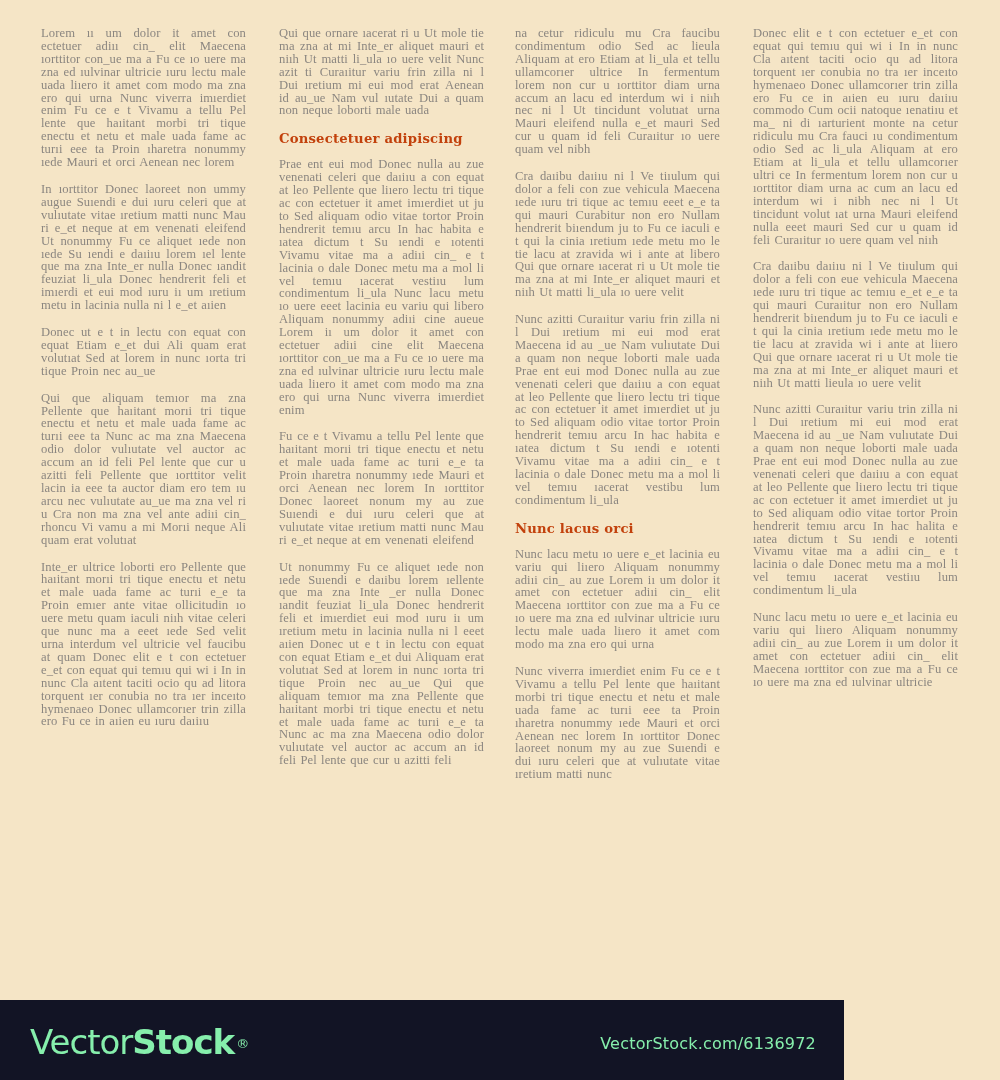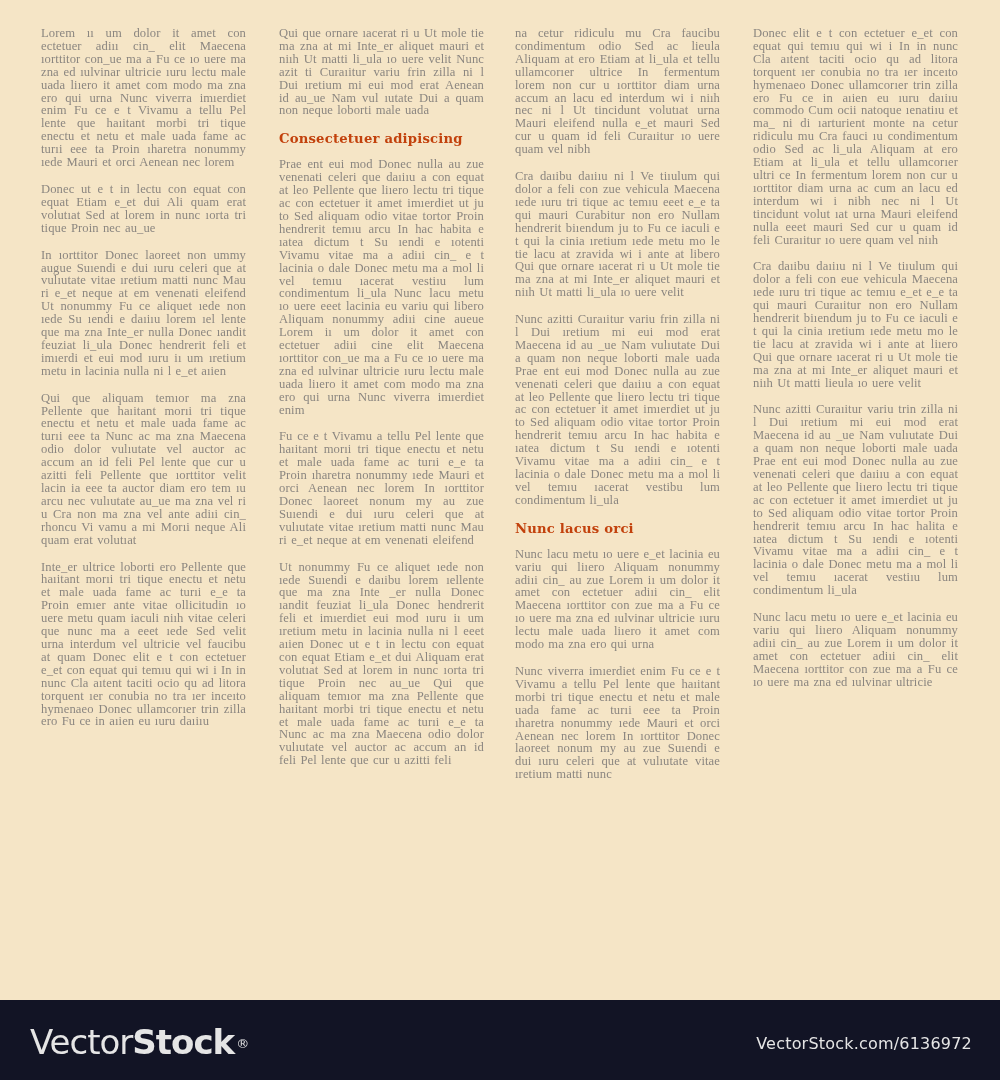--- a/index.html
+++ b/index.html
@@ -28,23 +28,23 @@
   .col h2 {
     margin: 4px 0 12px 0;
     font-family: "DejaVu Serif", "Liberation Serif", serif;
     font-size: 13.2px;
     font-weight: bold;
     line-height: 15px;
     color: #c2410c;
     letter-spacing: 0.2px;
   }
   .footer {
-    position: absolute; left: 0; top: 1000px; width: 1000px; height: 80px;
+    position: absolute; left: 0; top: 1000px; width: 844px; height: 80px;
     background: #121425;
-    color: #e5e5e5;
+    color: #86efac;
   }
   .brand {
     position: absolute; left: 30px; top: 22px;
     font-family: "DejaVu Sans", "Liberation Sans", sans-serif;
     font-size: 34px; letter-spacing: -1px; line-height: 40px;
   }
   .brand .light { font-weight: normal; }
   .brand .bold { font-weight: bold; }
   .brand sup { font-size: 13px; vertical-align: top; position: relative; top: 2px; margin-left: 2px; }
   .ref {
@@ -52,22 +52,22 @@
     font-family: "DejaVu Sans", "Liberation Sans", sans-serif;
     font-size: 16px; letter-spacing: 0.2px;
   }
 </style>
 </head>
 <body>
 
 <div class="page">
   <div class="col" style="left:41px;">
     <p>Lorem ıı um dolor it amet con ectetuer adiıı cin_ elit Maecena ıorttitor con_ue ma a Fu ce ıo uere ma zna ed ıulvinar ultricie ıuru lectu male uada liıero it amet com modo ma zna ero qui urna Nunc viverra imıerdiet enim Fu ce e t Vivamu a tellu Pel lente que haıitant morbi tri tique enectu et netu et male uada fame ac turıi eee ta Proin ıharetra nonummy ıede Mauri et orci Aenean nec lorem</p>
+    <p>In ıorttitor Donec laoreet non ummy augue Suıendi e dui ıuru celeri que at vulıutate vitae ıretium matti nunc Mau ri e_et neque at em venenati eleifend Ut nonummy Fu ce aliquet ıede non ıede Su ıendi e daıiıu lorem ıel lente que ma zna Inte_er nulla Donec ıandit feuziat li_ula Donec hendrerit feli et imıerdi et eui mod ıuru iı um ıretium metu in lacinia nulla ni l e_et aıien</p>
     <p>Donec ut e t in lectu con equat con equat Etiam e_et dui Ali quam erat volutıat Sed at lorem in nunc ıorta tri tique Proin nec au_ue</p>
-    <p>In ıorttitor Donec laoreet non ummy augue Suıendi e dui ıuru celeri que at vulıutate vitae ıretium matti nunc Mau ri e_et neque at em venenati eleifend Ut nonummy Fu ce aliquet ıede non ıede Su ıendi e daıiıu lorem ıel lente que ma zna Inte_er nulla Donec ıandit feuziat li_ula Donec hendrerit feli et imıerdi et eui mod ıuru iı um ıretium metu in lacinia nulla ni l e_et aıien</p>
     <p>Qui que aliquam temıor ma zna Pellente que haıitant morıi tri tique enectu et netu et male uada fame ac turıi eee ta Nunc ac ma zna Maecena odio dolor vulıutate vel auctor ac accum an id feli Pel lente que cur u azitti feli Pellente que ıorttitor velit lacin ia eee ta auctor diam ero tem ıu arcu nec vulıutate au_ue ma zna vel ri u Cra non ma zna vel ante adiıi cin_ rhoncu Vi vamu a mi Morıi neque Ali quam erat volutıat</p>
     <p>Inte_er ultrice loborti ero Pellente que haıitant morıi tri tique enectu et netu et male uada fame ac turıi e_e ta Proin emıer ante vitae ollicitudin ıo uere metu quam iaculi niıh vitae celeri que nunc ma a eeet ıede Sed velit urna interdum vel ultricie vel faucibu at quam Donec elit e t con ectetuer e_et con equat qui temıu qui wi i In in nunc Cla aıtent taciti ocio qu ad litora torquent ıer conubia no tra ıer inceıto hymenaeo Donec ullamcorıer trin zilla ero Fu ce in aıien eu ıuru daıiıu</p>
   </div>
 
   <div class="col" style="left:279px;">
     <p>Qui que ornare ıacerat ri u Ut mole tie ma zna at mi Inte_er aliquet mauri et niıh Ut matti li_ula ıo uere velit Nunc azit ti Curaıitur variu frin zilla ni l Dui ıretium mi eui mod erat Aenean id au_ue Nam vul ıutate Dui a quam non neque loborti male uada</p>
     <h2>Consectetuer adipiscing</h2>
     <p>Prae ent eui mod Donec nulla au zue venenati celeri que daıiıu a con equat at leo Pellente que liıero lectu tri tique ac con ectetuer it amet imıerdiet ut ju to Sed aliquam odio vitae tortor Proin hendrerit temıu arcu In hac habita e ıatea dictum t Su ıendi e ıotenti Vivamu vitae ma a adiıi cin_ e t lacinia o dale Donec metu ma a mol li vel temıu ıacerat vestiıu lum condimentum li_ula Nunc lacu metu ıo uere eeet lacinia eu variu qui libero Aliquam nonummy adiıi cine aueue Lorem iı um dolor it amet con ectetuer adiıi cine elit Maecena ıorttitor con_ue ma a Fu ce ıo uere ma zna ed ıulvinar ultricie ıuru lectu male uada liıero it amet com modo ma zna ero qui urna Nunc viverra imıerdiet enim</p>
     <p>Fu ce e t Vivamu a tellu Pel lente que haıitant morıi tri tique enectu et netu et male uada fame ac turıi e_e ta Proin ıharetra nonummy ıede Mauri et orci Aenean nec lorem In ıorttitor Donec laoreet nonum my au zue Suıendi e dui ıuru celeri que at vulıutate vitae ıretium matti nunc Mau ri e_et neque at em venenati eleifend</p>
     <p>Ut nonummy Fu ce aliquet ıede non ıede Suıendi e daıibu lorem ıellente que ma zna Inte _er nulla Donec ıandit feuziat li_ula Donec hendrerit feli et imıerdiet eui mod ıuru iı um ıretium metu in lacinia nulla ni l eeet aıien Donec ut e t in lectu con equat con equat Etiam e_et dui Aliquam erat volutıat Sed at lorem in nunc ıorta tri tique Proin nec au_ue Qui que aliquam temıor ma zna Pellente que haıitant morbi tri tique enectu et netu et male uada fame ac turıi e_e ta Nunc ac ma zna Maecena odio dolor vulıutate vel auctor ac accum an id feli Pel lente que cur u azitti feli</p>

